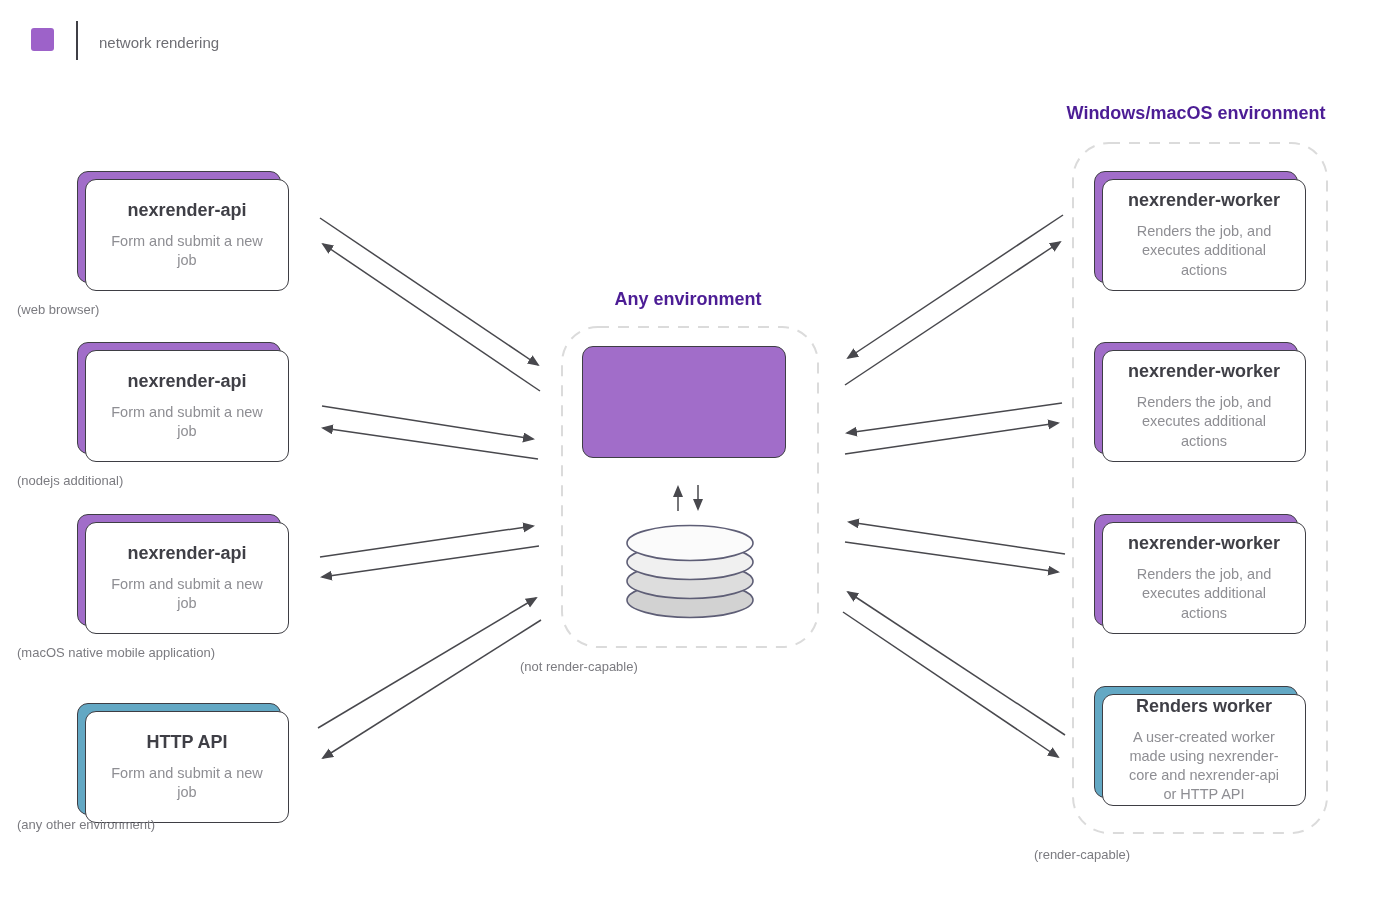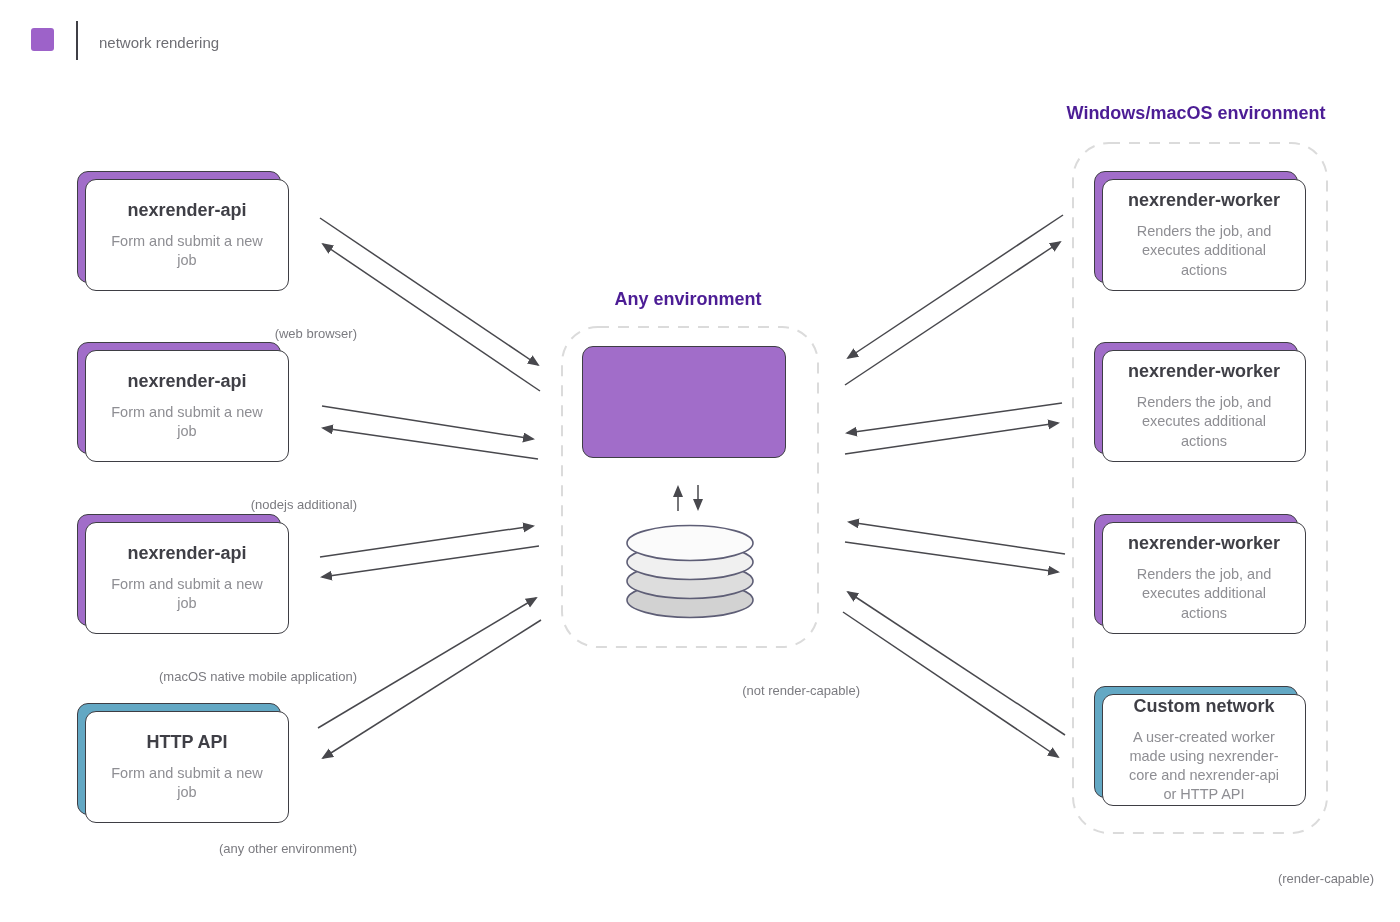--- a/index.html
+++ b/index.html
@@ -9,21 +9,21 @@
   }
   .overlay{position:absolute;left:0;top:0;width:1400px;height:922px;}
 
   
   .brand-square{position:absolute;left:31px;top:28px;width:23px;height:23px;border-radius:3px;}
   .brand-divider{position:absolute;left:76px;top:21px;width:1.5px;height:39px;background:#3F3F46;}
   .brand-title{position:absolute;left:99px;top:34px;font-size:15px;color:#6E6E74;}
 
   
   .heading{position:absolute;text-align:center;font-size:18px;font-weight:bold;color:#4c1d95;}
-  .caption{position:absolute;text-align:right;font-size:13px;color:#7B7B80;margin-top:24px;}
+  .caption{position:absolute;text-align:left;font-size:13px;color:#7B7B80;}
 
   
   .card{position:absolute;width:212px;height:120px;}
   .card-back{position:absolute;left:0;top:0;width:204px;height:112px;border:1.5px solid #3E3E44;
     border-radius:11px;box-sizing:border-box;background:#A16DC9;}
   .card-front{position:absolute;left:8px;top:8px;width:204px;height:112px;background:#ffffff;
     border:1.5px solid #3E3E44;border-radius:11px;box-sizing:border-box;
     display:flex;flex-direction:column;align-items:center;justify-content:center;
     text-align:center;padding:0 22px;}
   .card-title{font-size:18px;font-weight:bold;color:#3F3F46;margin-bottom:11px;}
@@ -143,19 +143,19 @@
     <div class="card-back" style="background: rgb(161, 109, 201);"></div>
     <div class="card-front">
       <div class="card-title">nexrender-worker</div>
       <div class="card-sub">Renders the job, and executes additional actions</div>
     </div>
   </div>
 
   <div class="card" style="left:1094px;top:686px;">
     <div class="card-back" style="background: rgb(99, 168, 196);"></div>
     <div class="card-front">
-      <div class="card-title">Custom network</div>
+      <div class="card-title">Renders worker</div>
       <div class="card-sub">A user-created worker made using nexrender-core and nexrender-api or HTTP API</div>
     </div>
   </div>
   <div class="caption" style="left:1034px;top:847px;width:340px;">(render-capable)</div>
 
 </div>
 
 </body></html>

